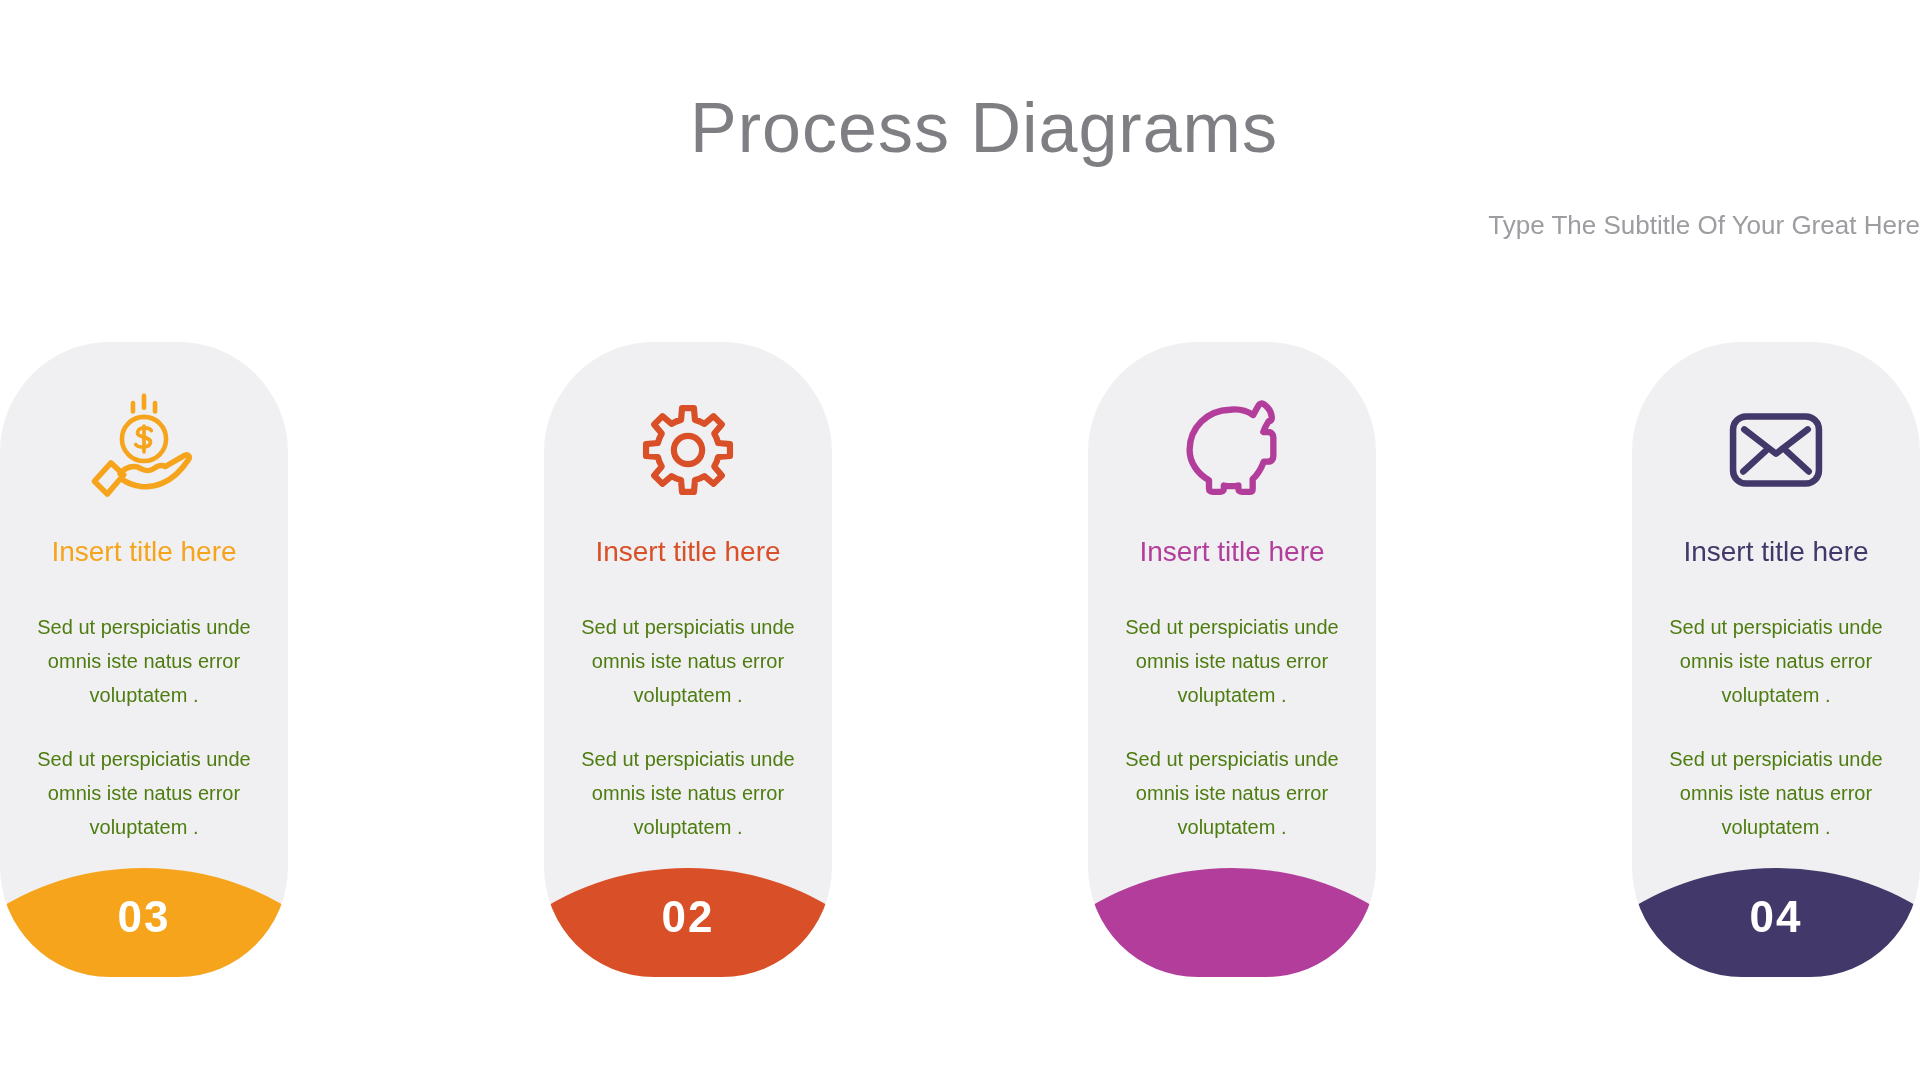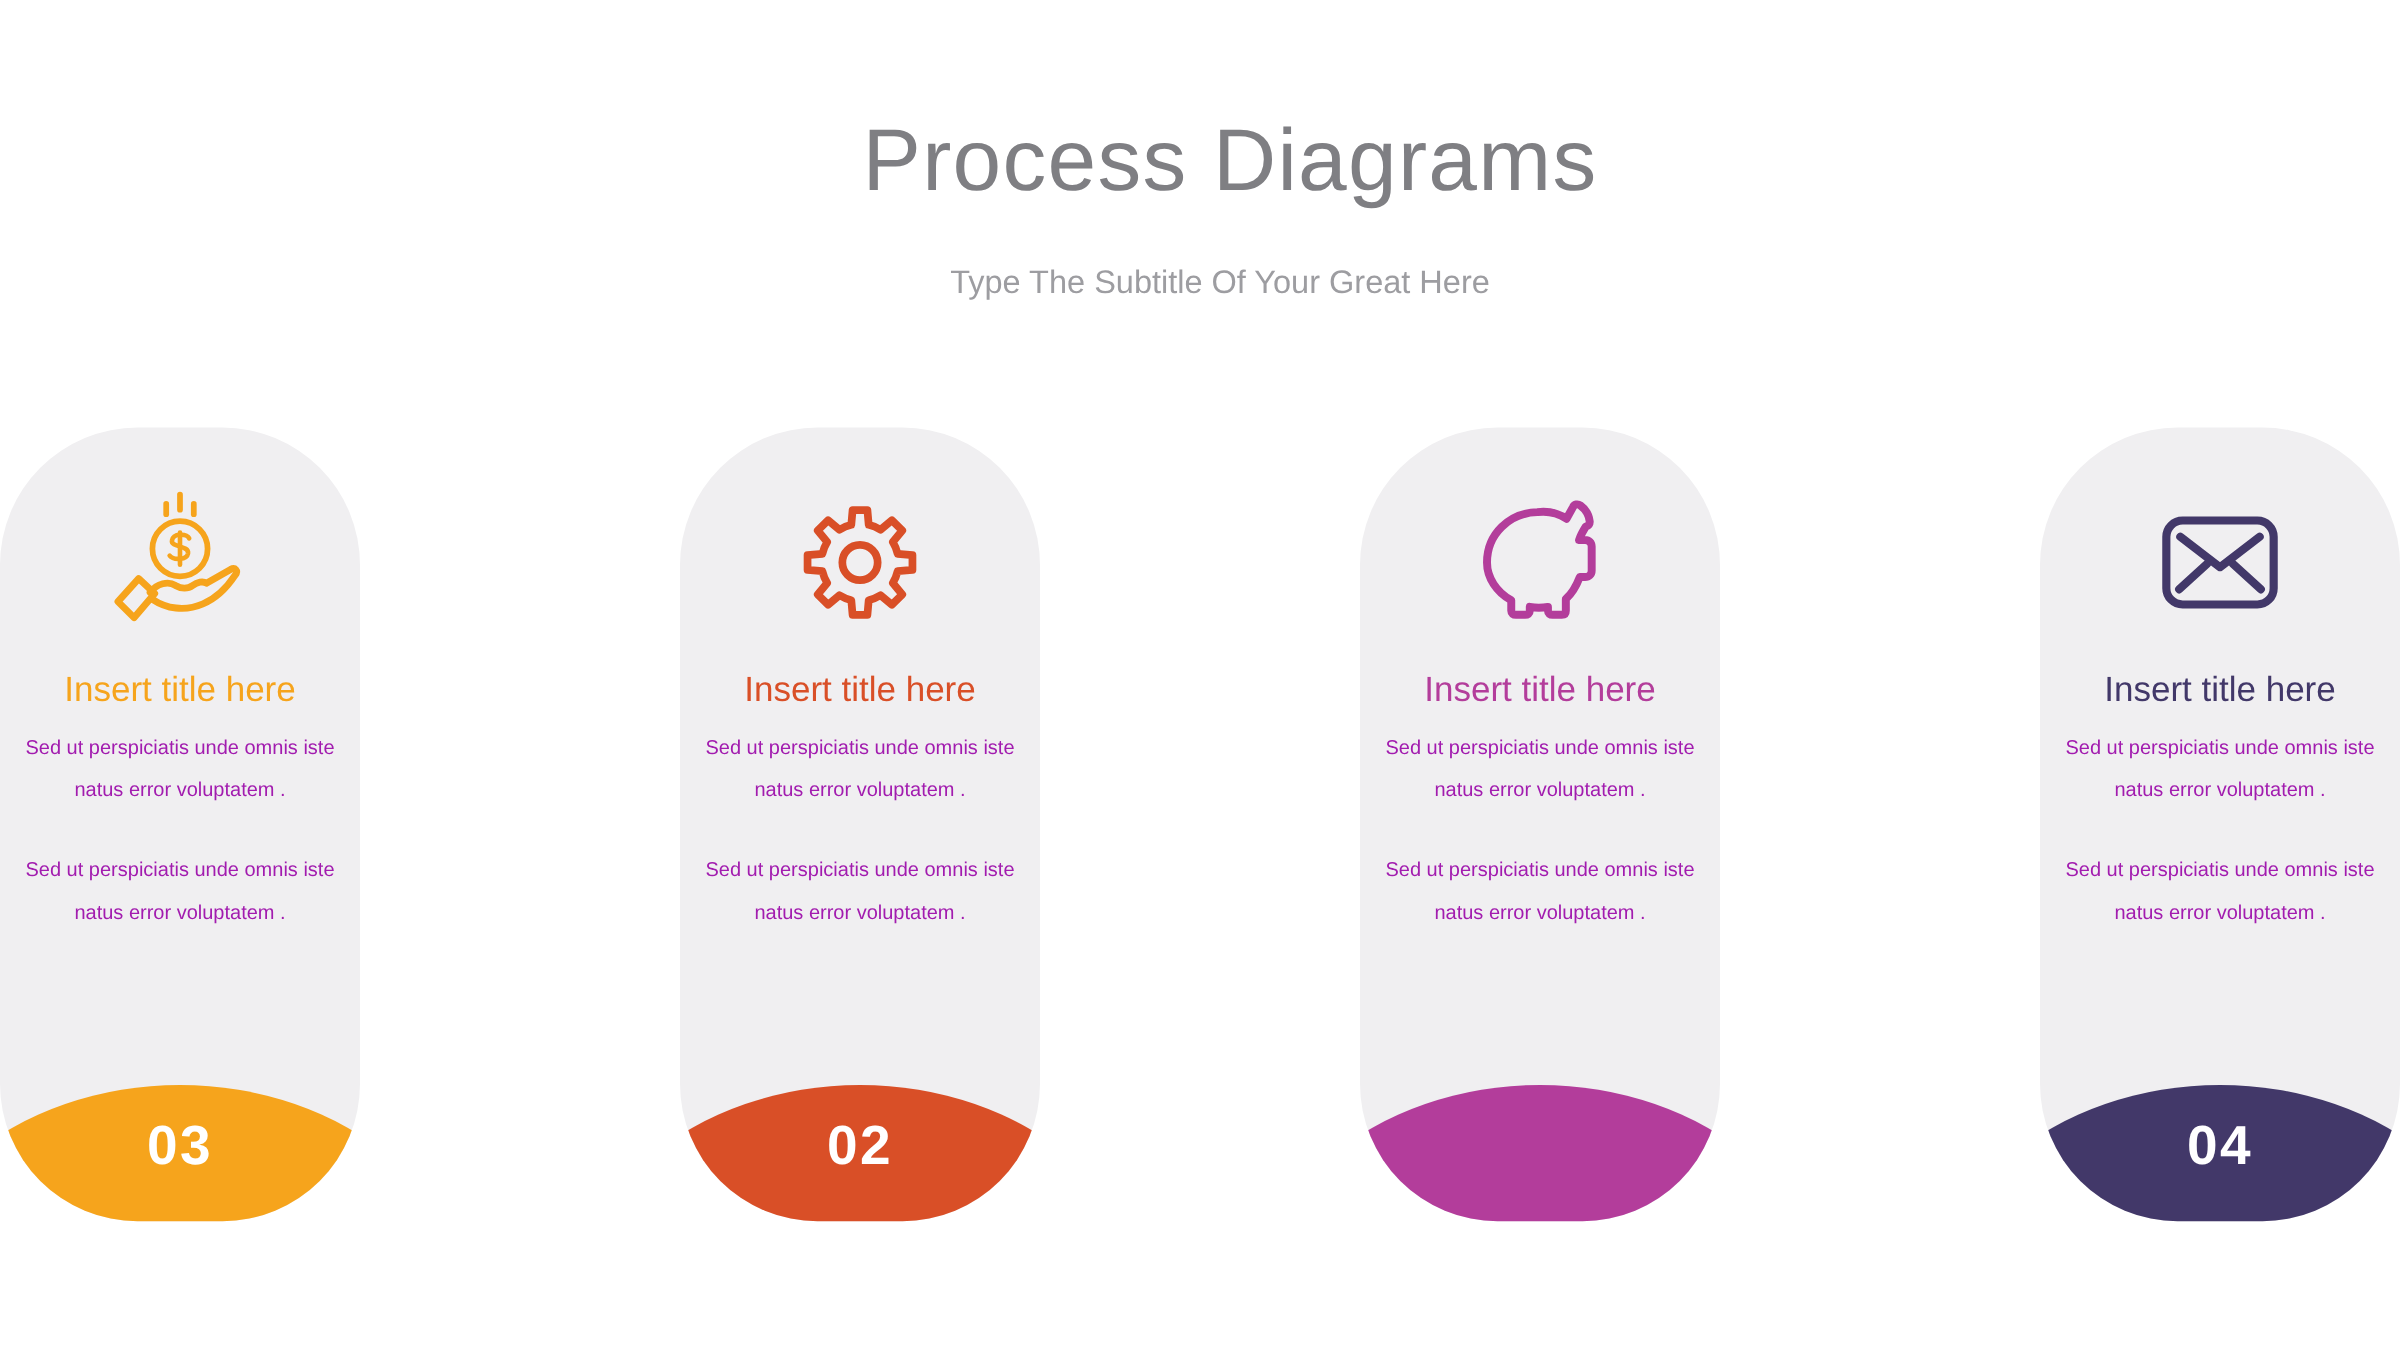--- a/index.html
+++ b/index.html
@@ -14,21 +14,21 @@
     margin: 88px 0 0 0;
     text-align: center;
     font-size: 70px;
     font-weight: 400;
     color: #7f7f83;
     letter-spacing: 1px;
     padding-left: 48px;
   }
   .page-subtitle {
     margin-top: 42px;
-    text-align: center;
+    text-align: right;
     font-size: 26px;
     font-weight: 400;
     color: #9d9da1;
     margin-left: 32px;
   }
   .cards {
     position: absolute;
     top: 342px; left: 0;
     width: 100%;
     display: flex;
@@ -54,24 +54,24 @@
   .icon svg * { stroke: var(--accent); fill: none; }
   .card-title {
     margin-top: 18px;
     font-size: 28px;
     line-height: 36px;
     font-weight: 500;
     color: var(--accent);
   }
   p.body {
     width: 252px;
-    margin: 12px auto 0 auto;
-    font-size: 16px;
+    margin: 40px auto 0 auto;
+    font-size: 20px;
     line-height: 34px;
-    color: #a21caf;
+    color: #4d7c0f;
   }
   p.body.second { margin-top: 30px; }
   .badge {
     position: absolute;
     top: 526px; left: 50%;
     width: 480px; height: 400px;
     margin-left: -240px;
     border-radius: 50%;
     background: var(--accent);
   }

